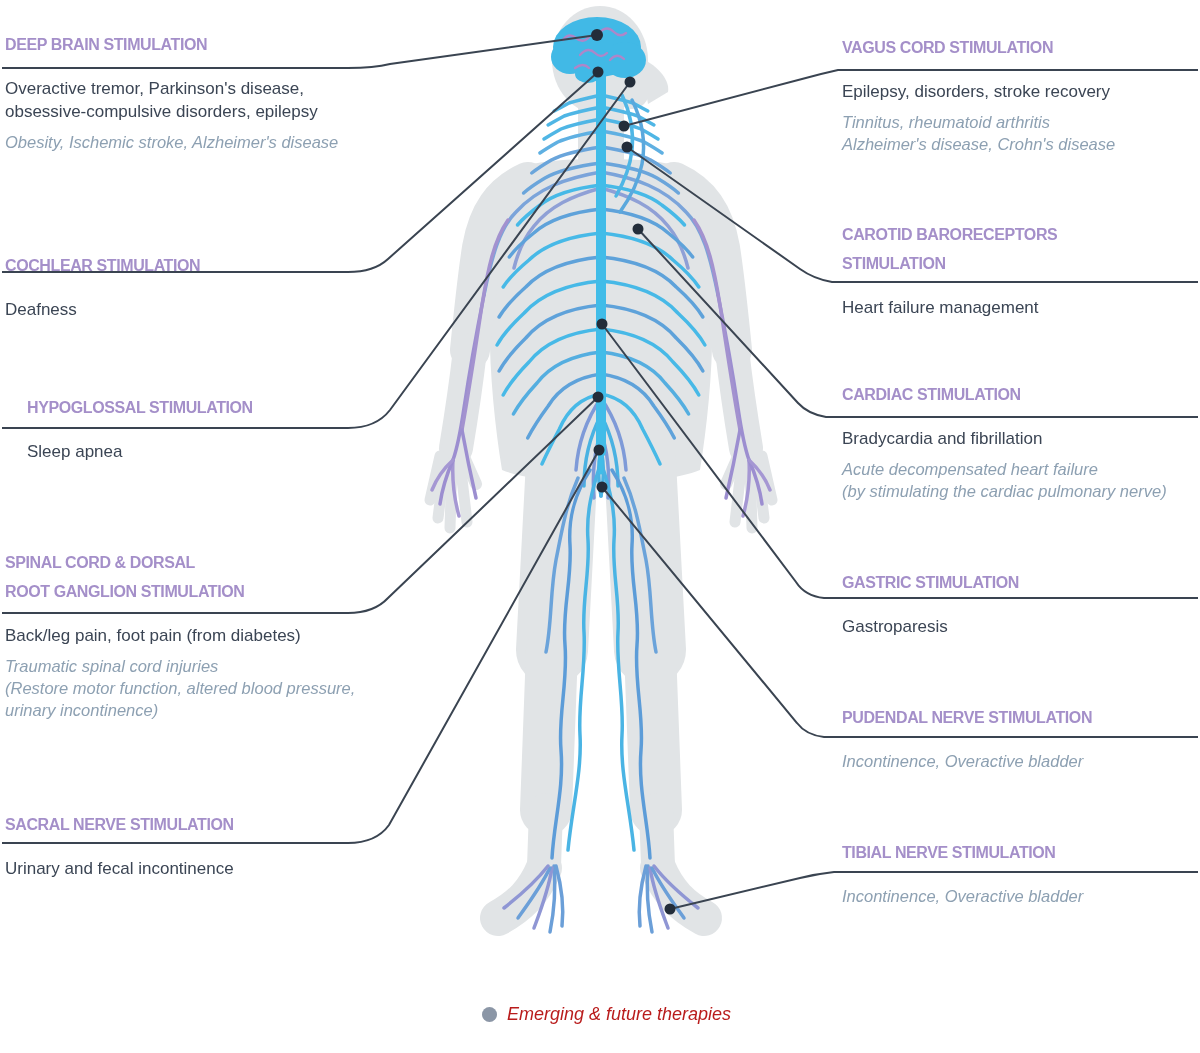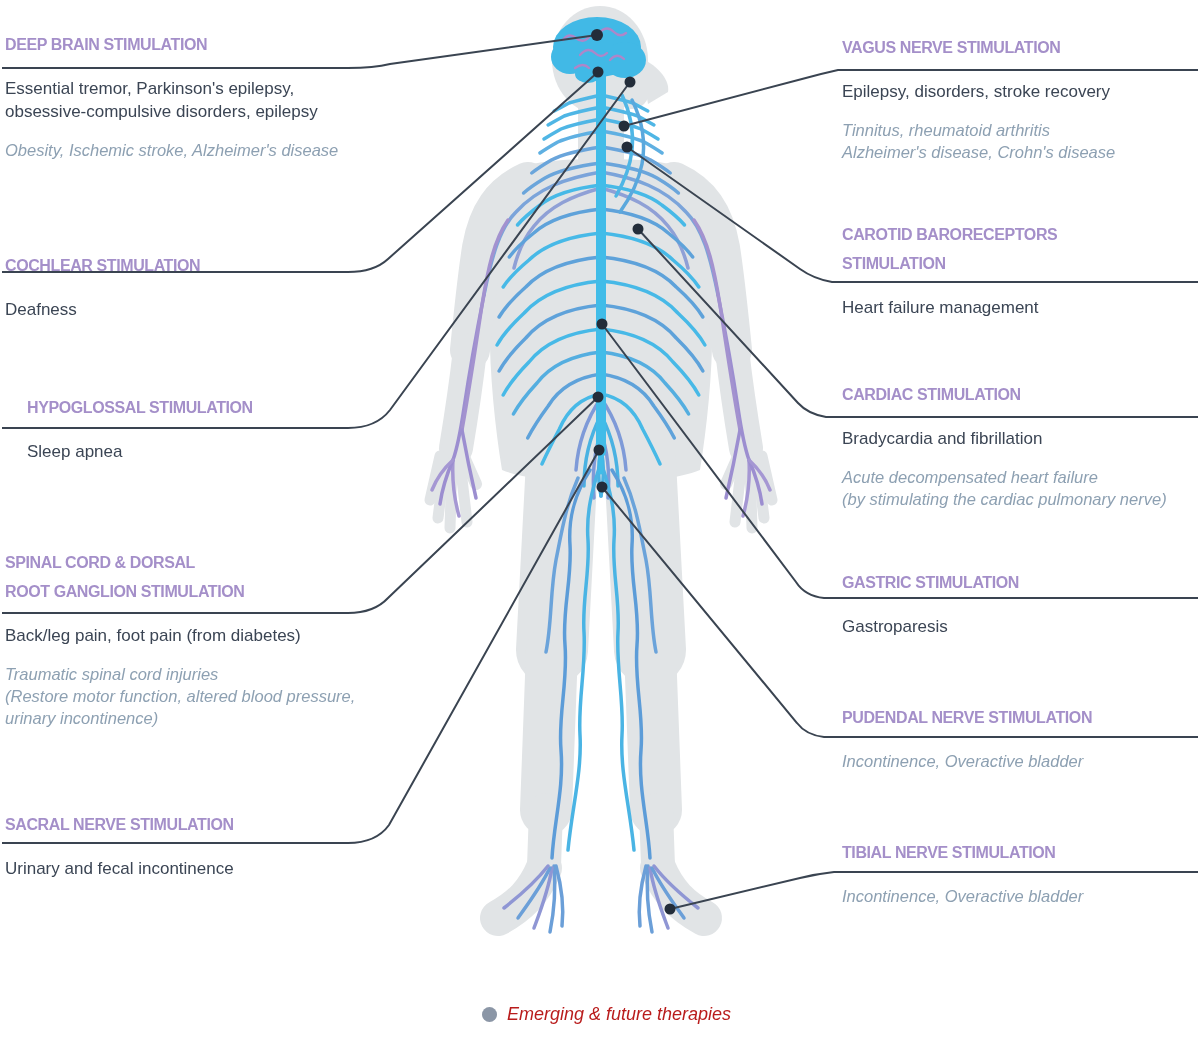--- a/index.html
+++ b/index.html
@@ -6,21 +6,21 @@
   .stage{position:relative;width:1200px;height:1053px;background:#ffffff;overflow:hidden;
          font-family:"Liberation Sans", sans-serif;}
   .stage svg{position:absolute;left:0;top:0;}
   .label{position:absolute;}
   .label.left{left:5px;width:378px;}
   .label.right{left:842px;width:356px;}
   .title{margin:0 0 18px 0;font-size:16px;font-weight:700;line-height:29px;
          letter-spacing:-0.4px;color:#a48fc9;white-space:pre-line;font-stretch:condensed;}
   .sub{margin:0;font-size:17px;line-height:23px;color:#3b4554;white-space:pre-line;}
   .em{margin:0;font-size:16.5px;line-height:22px;font-style:italic;color:#8da0b2;white-space:pre-line;}
-  .sub + .em{margin-top:16px;}
+  .sub + .em{margin-top:8px;}
   #lab-deep-brain{top:30px;} #lab-cochlear{top:251px;} #lab-hypoglossal{top:393px;margin-left:22px;}
   #lab-spinal{top:548px;} #lab-sacral{top:810px;}
   #lab-vagus{top:33px;} #lab-carotid{top:220px;} #lab-cardiac{top:380px;}
   #lab-gastric{top:568px;} #lab-pudendal{top:703px;} #lab-tibial{top:838px;}
   .legend{position:absolute;left:482px;top:1000px;}
   .legend-row{display:flex;align-items:center;height:28px;}
   .legend-dot{width:15px;height:15px;border-radius:50%;margin-right:10px;flex:0 0 auto;}
   .legend-dot.established{background:#2b3645;}
   .legend-dot.emerging{background:#8b96a6;}
   .legend-label{font-size:18px;color:#262f3d;}
@@ -156,21 +156,21 @@
       <circle cx="602" cy="324" r="5.5"></circle>
       <circle cx="598" cy="397" r="5.5"></circle>
       <circle cx="599" cy="450" r="5.5"></circle>
       <circle cx="602" cy="487" r="5.5"></circle>
       <circle cx="670" cy="909" r="5.5"></circle>
     </g>
   </svg>
 
   <div class="label left" id="lab-deep-brain">
     <h2 class="title">DEEP BRAIN STIMULATION</h2>
-    <p class="sub">Essential tremor, Parkinson's epilepsy,
+    <p class="sub">Overactive tremor, Parkinson's disease,
 obsessive-compulsive disorders, epilepsy</p>
     <p class="em">Obesity, Ischemic stroke, Alzheimer's disease</p>
   </div>
   <div class="label left" id="lab-cochlear">
     <h2 class="title">COCHLEAR STIMULATION</h2>
     <p class="sub">Deafness</p>
   </div>
   <div class="label left" id="lab-hypoglossal">
     <h2 class="title">HYPOGLOSSAL STIMULATION</h2>
     <p class="sub">Sleep apnea</p>
@@ -182,21 +182,21 @@
     <p class="em">Traumatic spinal cord injuries
 (Restore motor function, altered blood pressure,
 urinary incontinence)</p>
   </div>
   <div class="label left" id="lab-sacral">
     <h2 class="title">SACRAL NERVE STIMULATION</h2>
     <p class="sub">Urinary and fecal incontinence</p>
   </div>
 
   <div class="label right" id="lab-vagus">
-    <h2 class="title">VAGUS NERVE STIMULATION</h2>
+    <h2 class="title">VAGUS CORD STIMULATION</h2>
     <p class="sub">Epilepsy, disorders, stroke recovery</p>
     <p class="em">Tinnitus, rheumatoid arthritis
 Alzheimer's disease, Crohn's disease</p>
   </div>
   <div class="label right" id="lab-carotid">
     <h2 class="title">CAROTID BARORECEPTORS
 STIMULATION</h2>
     <p class="sub">Heart failure management</p>
   </div>
   <div class="label right" id="lab-cardiac">

